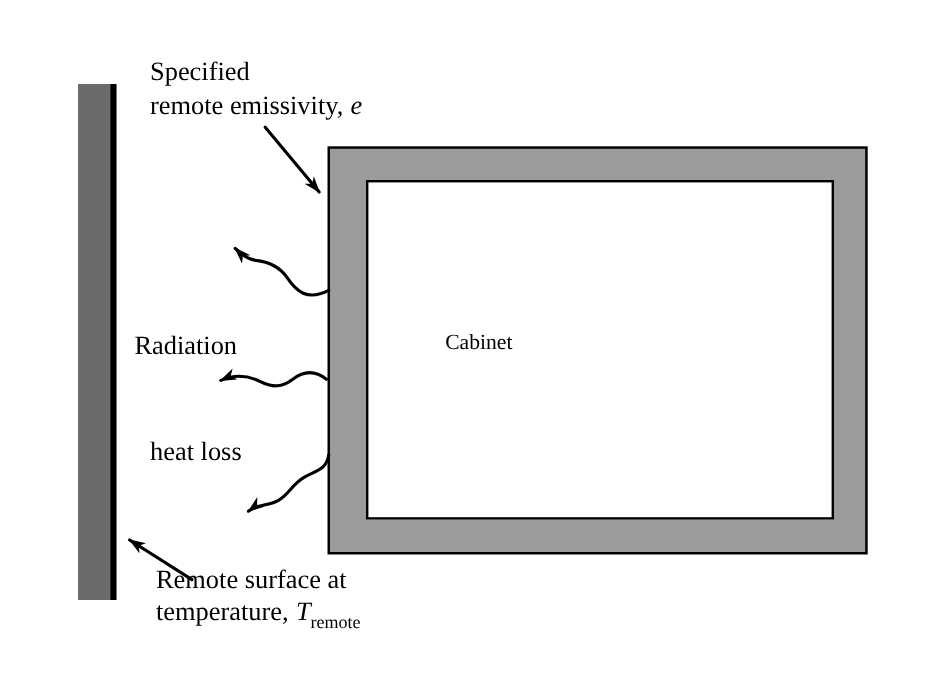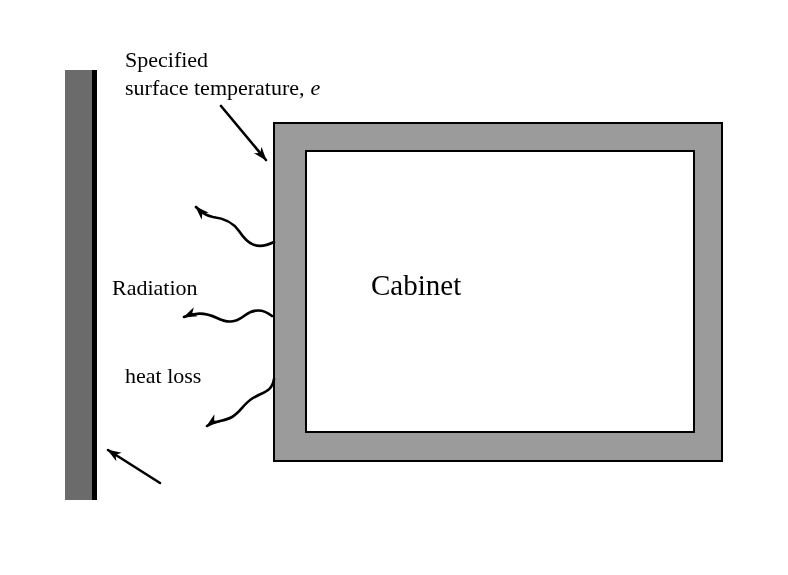--- a/index.html
+++ b/index.html
@@ -62,21 +62,21 @@
   .label .sym{margin-left:6px;}
   .label sub{
     font-size:15px;
     vertical-align:baseline;
     position:relative;top:6px;
     font-style:normal;
   }
   .emissivity-label{left:125px;top:46px;}
   .radiation-label-1{left:112px;top:274px;text-align:center;}
   .radiation-label-2{left:125px;top:333px;margin-top:29px;}
-  .cabinet-label{left:371px;top:271px;font-size:29px;}
+  .cabinet-label{left:371px;top:271px;font-size:18px;}
   .remote-label{left:130px;top:469px;line-height:27px;}
 </style>
 </head>
 <body>
 
 <div class="canvas">
 
   <div class="remote-bar"></div>
 
   <div class="cabinet-outer"></div>
@@ -96,23 +96,29 @@
     <path class="line" d="M272,316 C262,308 253,309 244,316 C235,323 227,323 217,318 C205,312 193,313 184,317" marker-end="url(#arrowhead)"></path>
 
     <path class="line" d="M274,379 C272,392 263,392 253,398 C243,404 241,412 232,417 C223,422 215,420 207,426" marker-end="url(#arrowhead)"></path>
 
     <path class="line" d="M160,483 L108,450" marker-end="url(#arrowhead)"></path>
   </svg>
 
   <div class="label emissivity-label">
     <div>Specified</div>
     <div>
-      <span>surface temperature,</span><i class="sym">e</i>
+      <span>remote emissivity,</span><i class="sym">e</i>
     </div>
   </div>
 
   <div class="label radiation-label-1">Radiation</div>
   <div class="label radiation-label-2">heat loss</div>
 
   <div class="label cabinet-label">Cabinet</div>
 
+  <div class="label remote-label">
+    <div>Remote surface at</div>
+    <div>
+      <span>temperature,</span><i class="sym">T</i><sub>remote</sub>
+    </div>
+  </div>
 
 </div>
 
 </body></html>

